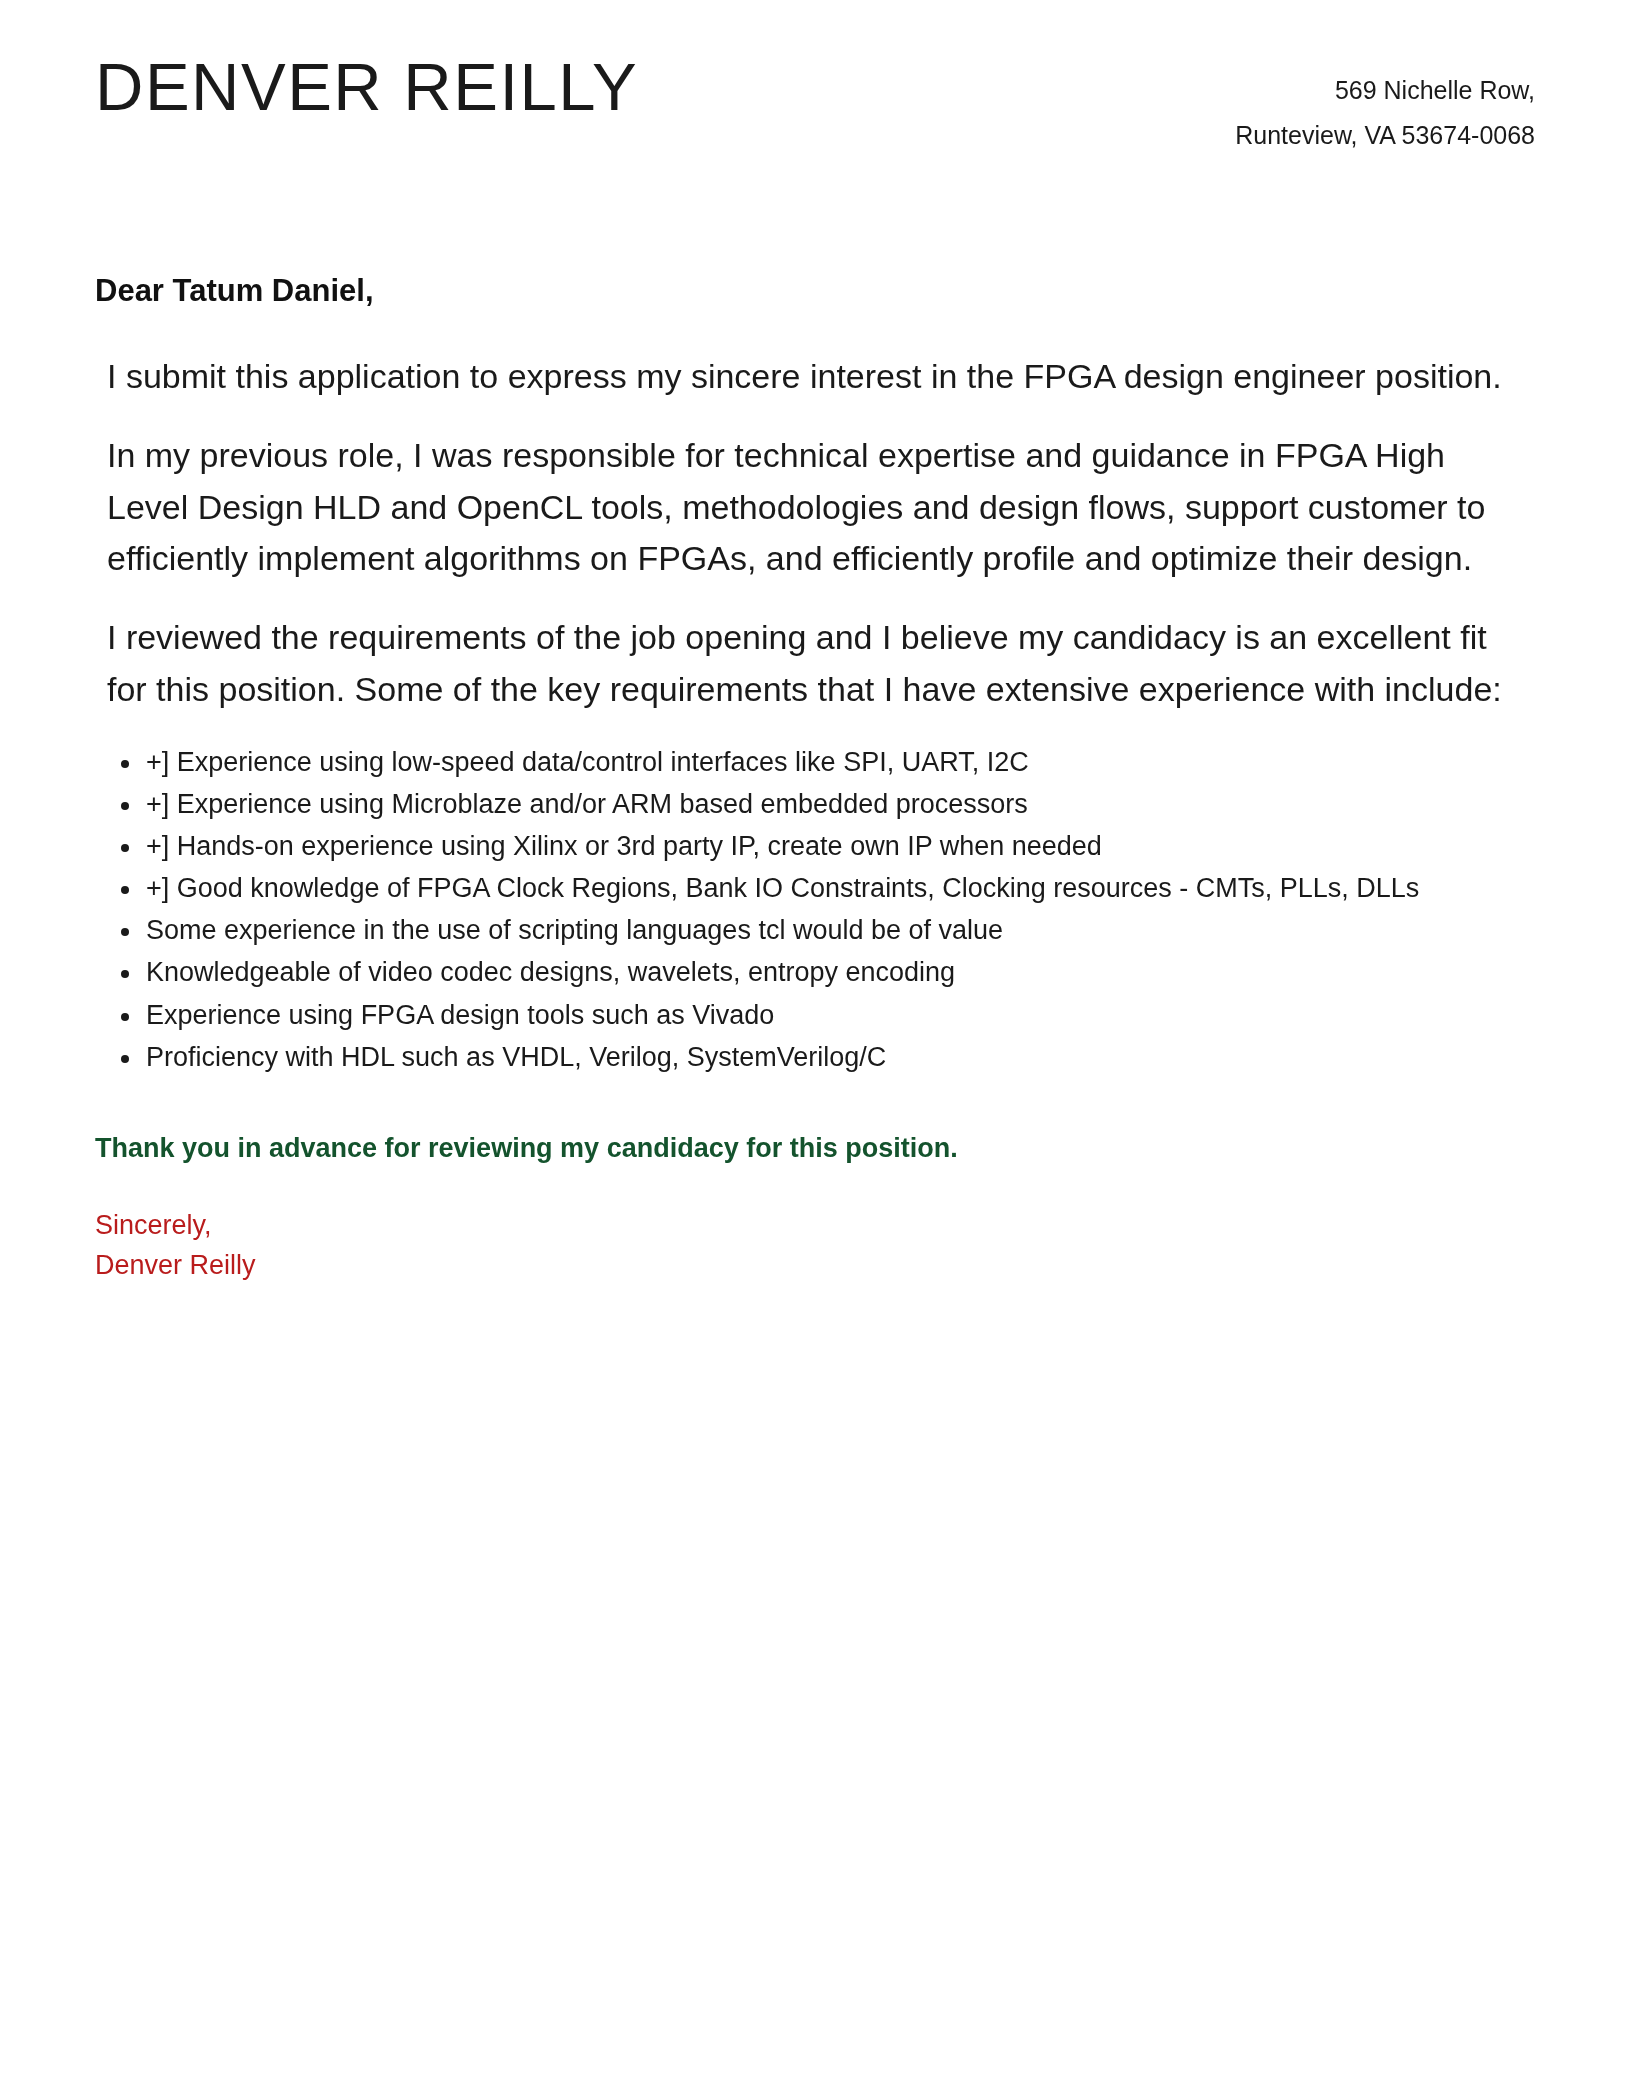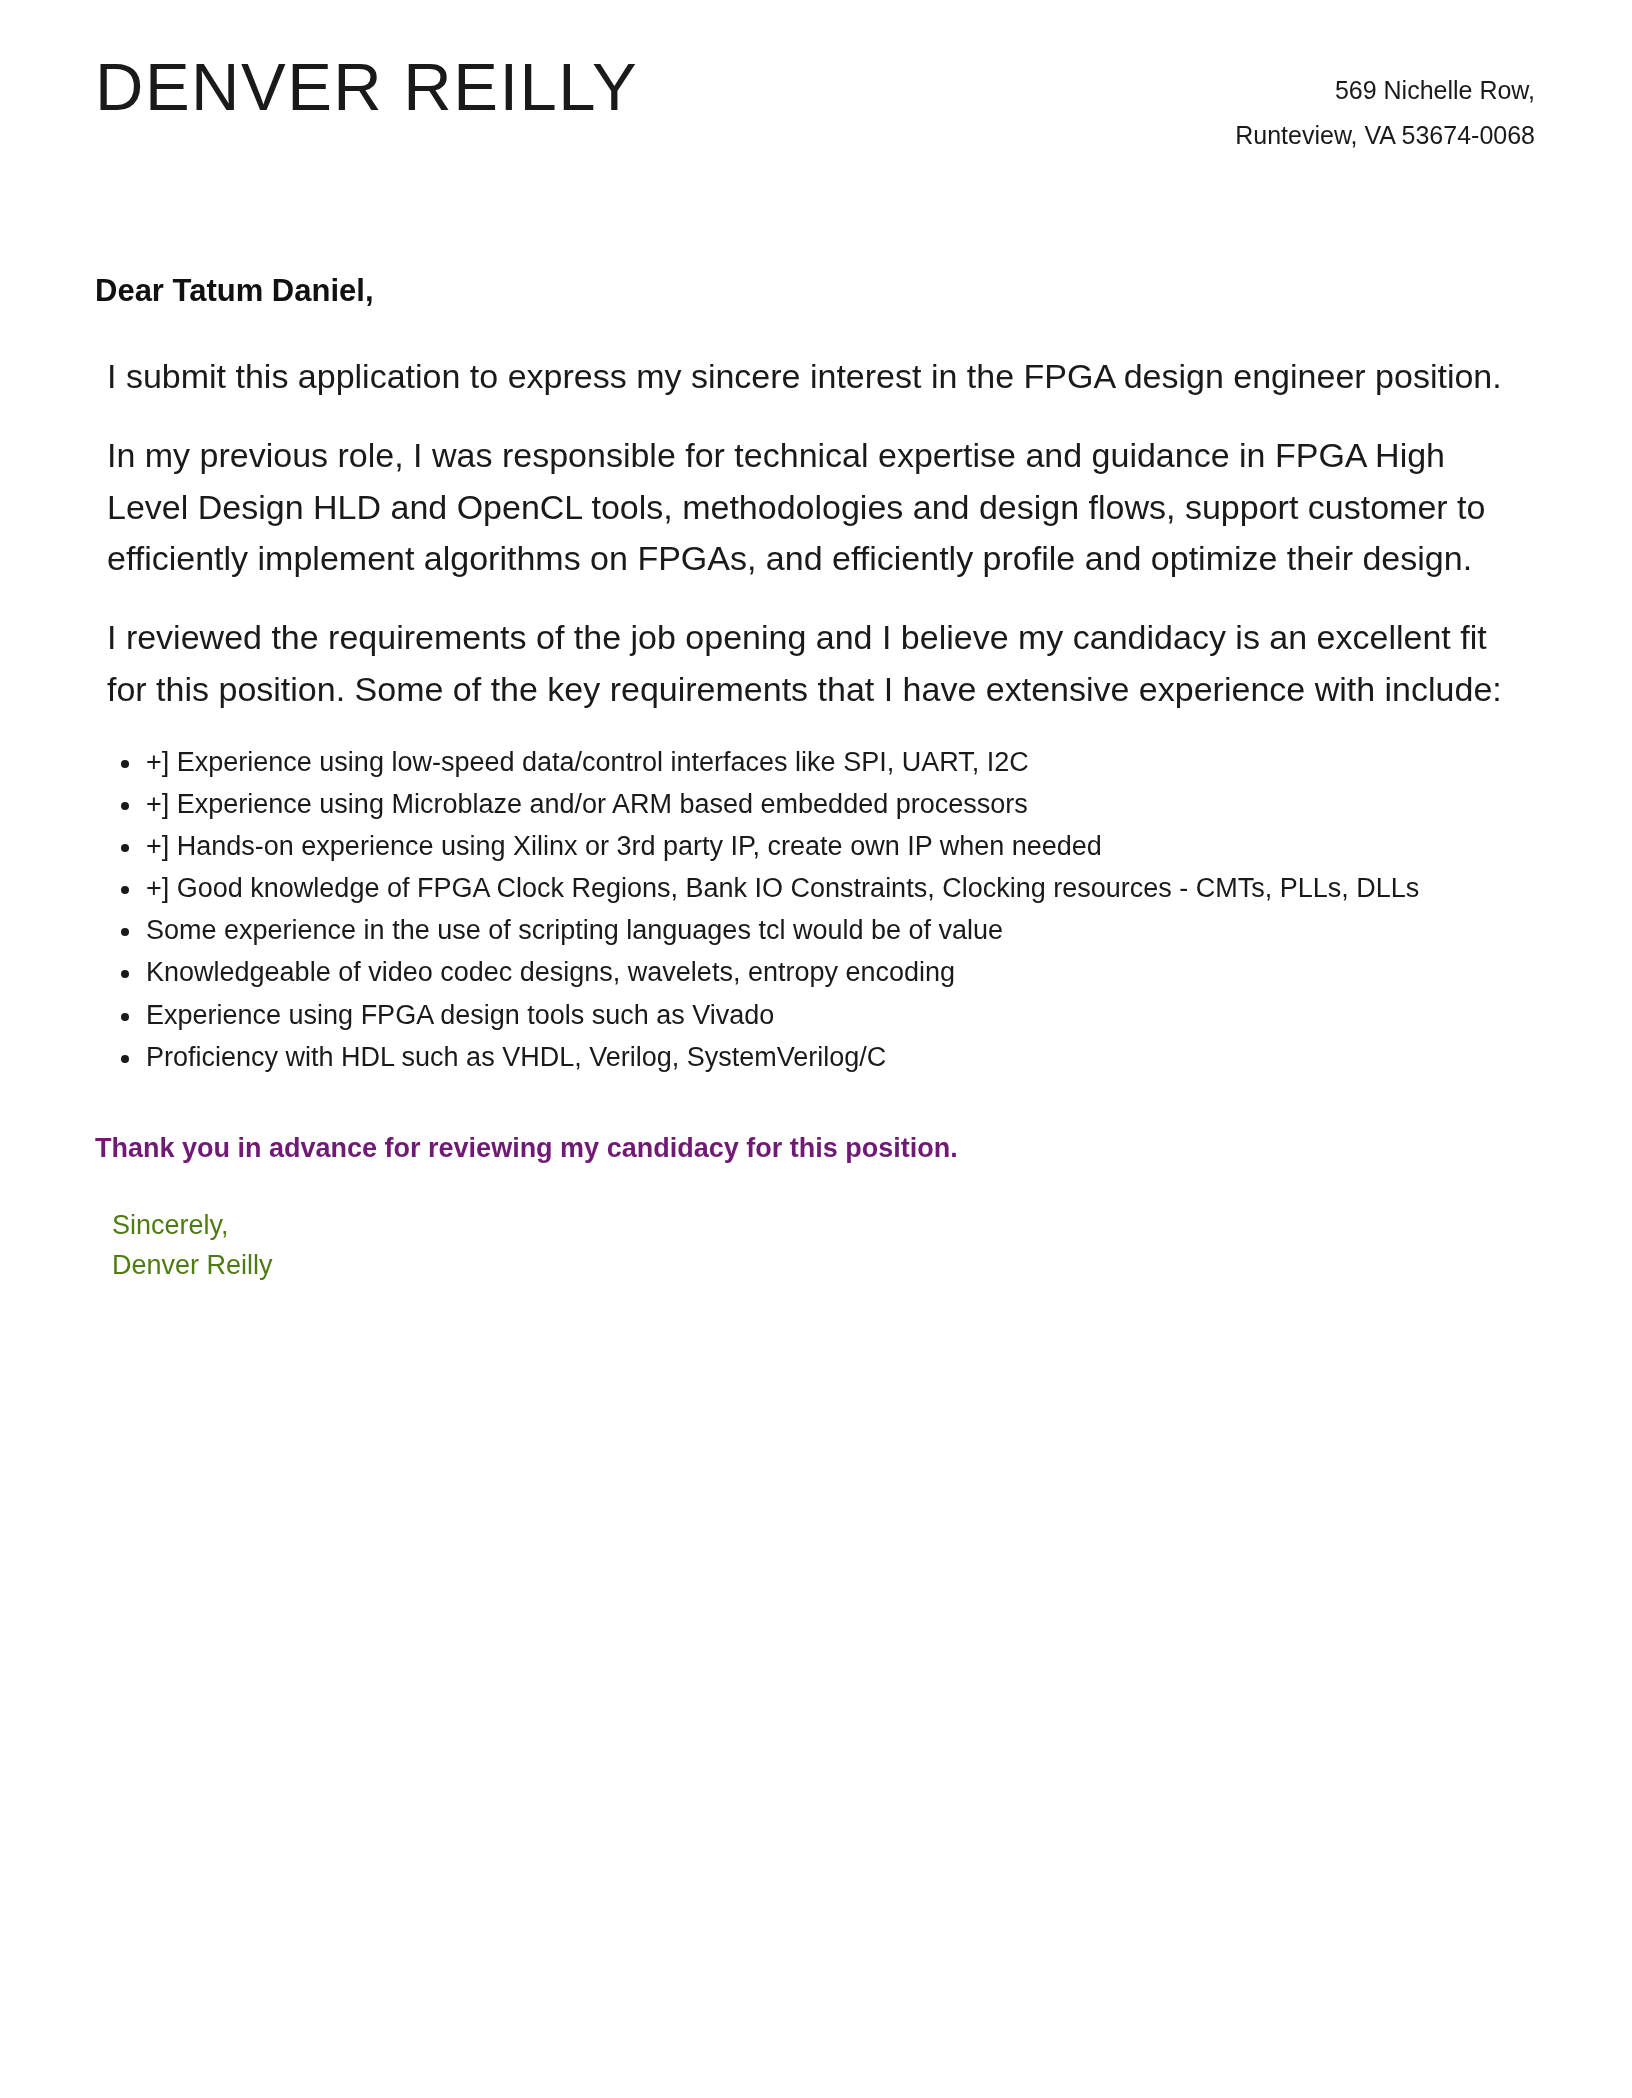--- a/index.html
+++ b/index.html
@@ -101,30 +101,30 @@
     width: 8px;
     height: 8px;
     border-radius: 50%;
     background: #1a1a1a;
   }
 
   .thanks {
     font-size: 27px;
     font-weight: 700;
     line-height: 1.35;
-    color: #701a75;
+    color: #14532d;
     margin: 52px 0 40px 0;
   }
 
   .signoff {
     font-size: 27px;
     font-weight: 400;
     line-height: 1.48;
-    color: #4d7c0f;
-    margin: 17px;
+    color: #b91c1c;
+    margin: 0;
   }
   .signoff div { display: block; }
 </style>
 </head>
 <body>
 
 <div class="page">
   <div class="sheet">
 
     <div class="header">

